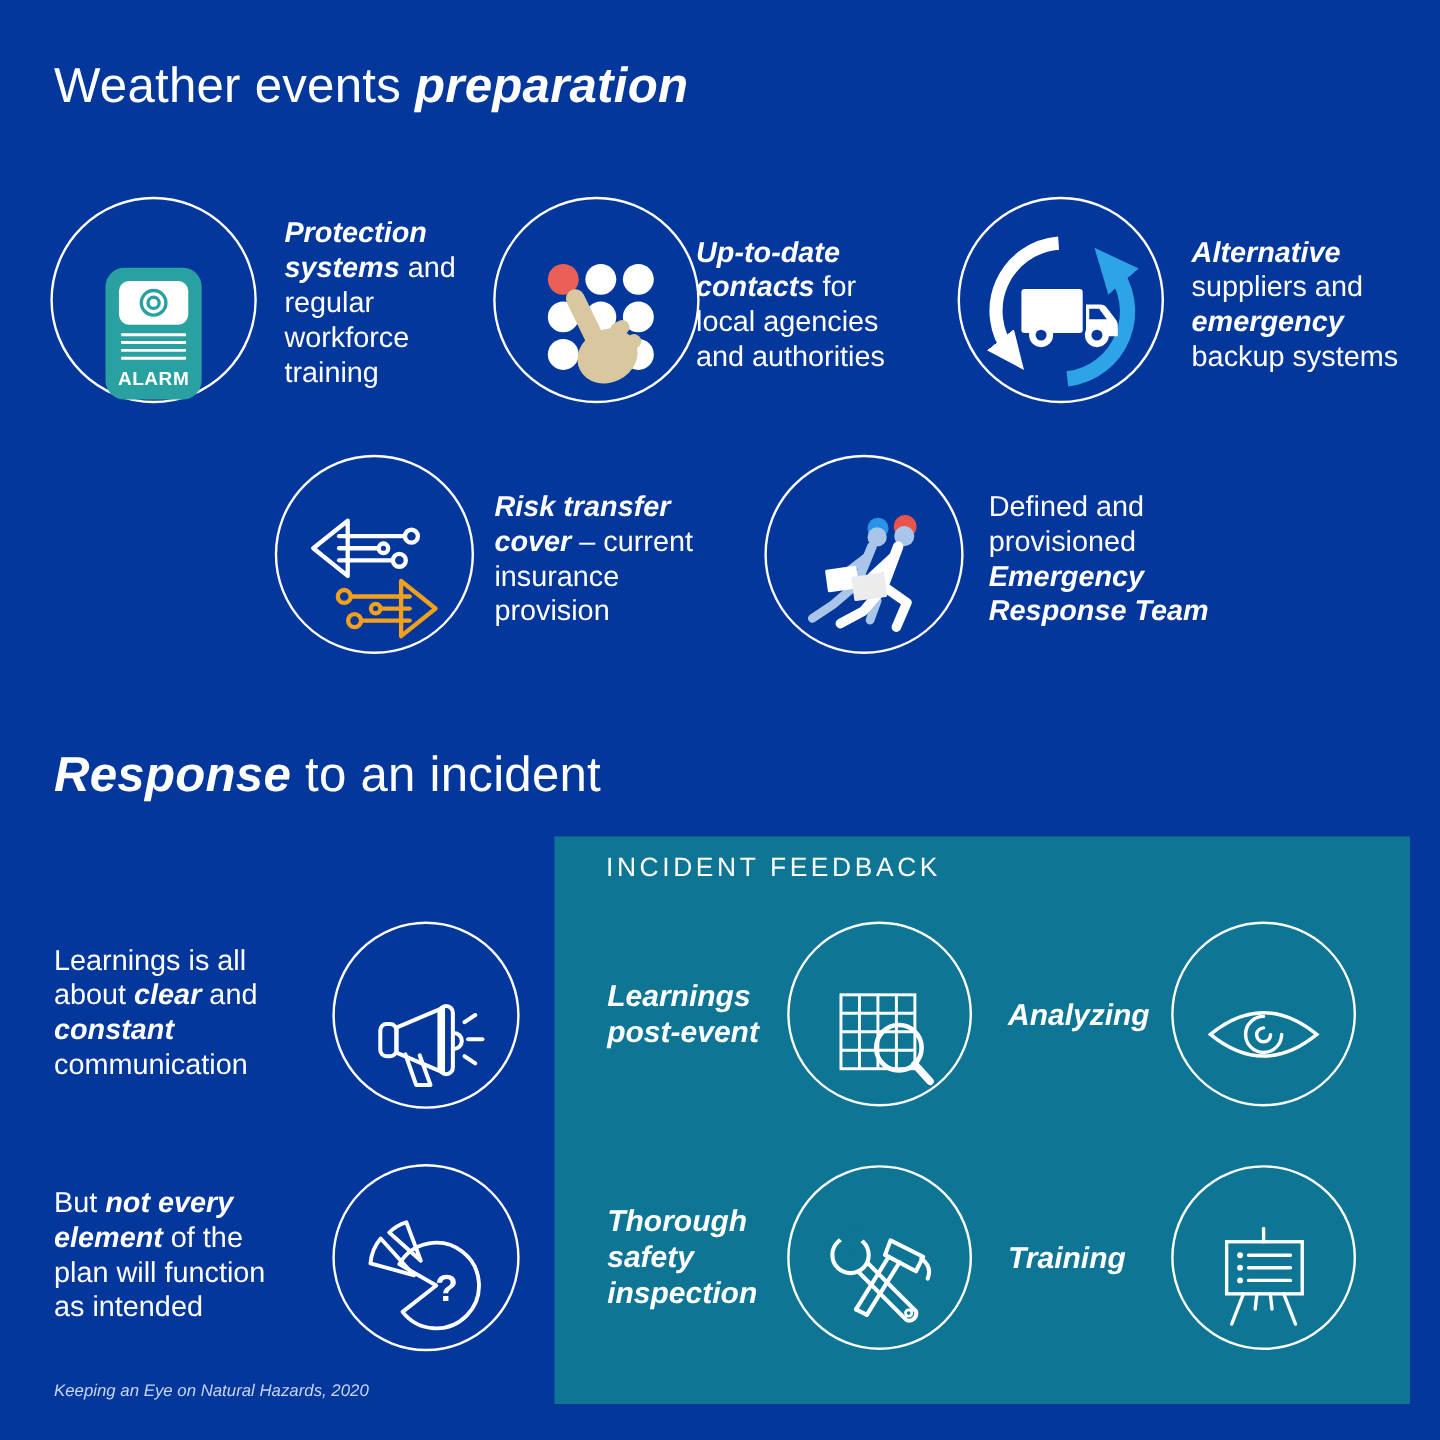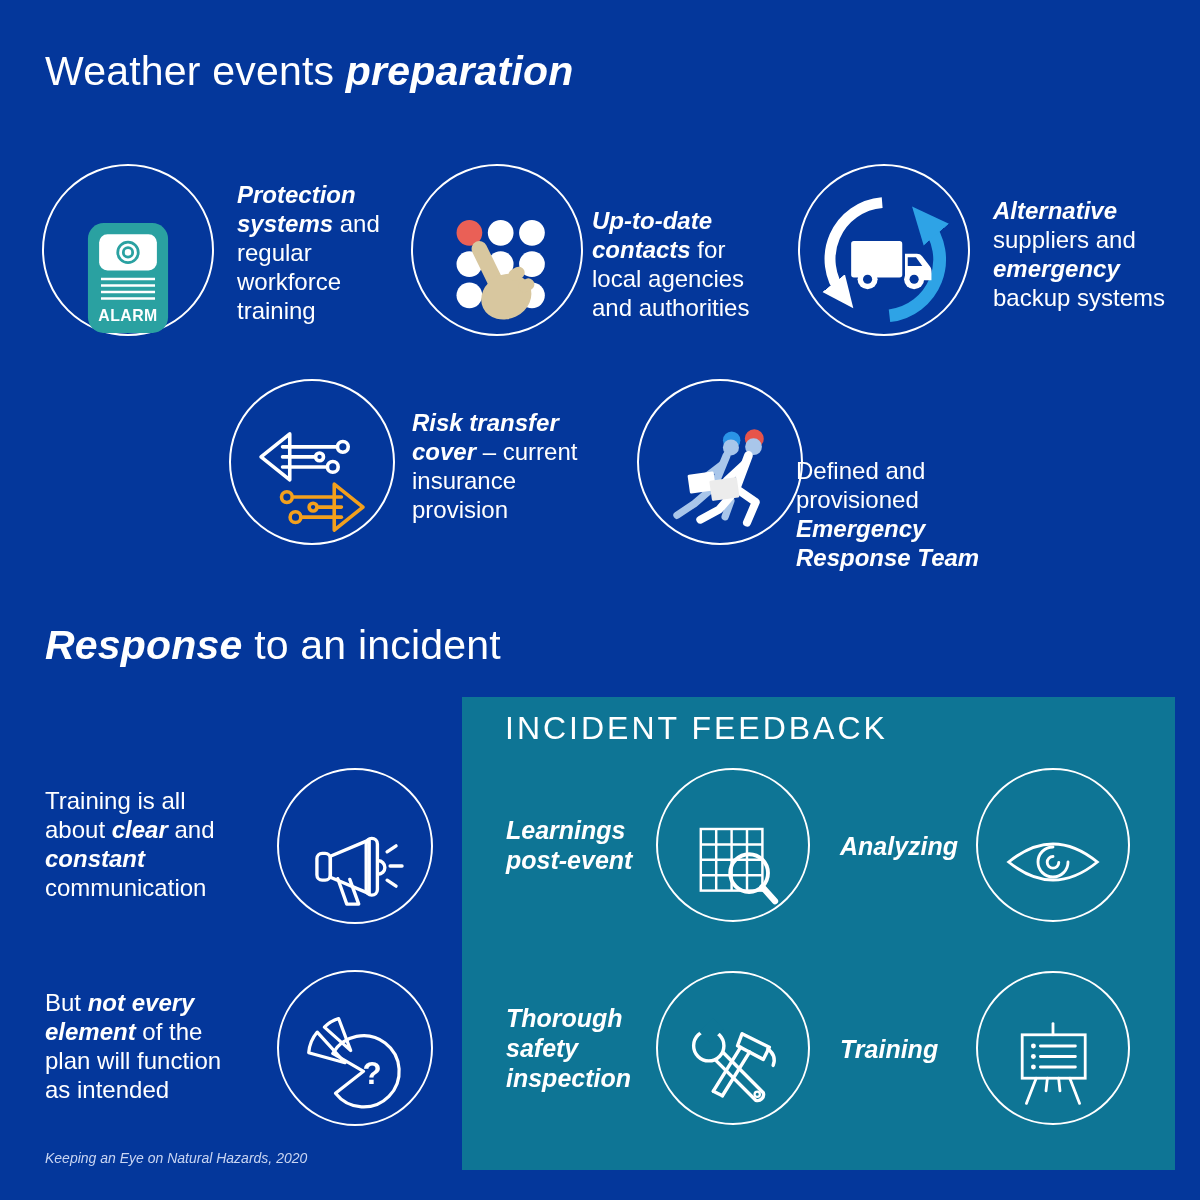--- a/index.html
+++ b/index.html
@@ -40,21 +40,21 @@
   }
   .panel{
     position:absolute;
     left:462px;top:697px;
     width:713px;height:473px;
     background:#0E7595;
   }
   .panel-h{
     position:absolute;
     left:43px;top:13px;
-    font-size:32px;
+    font-size:22px;
     font-weight:400;
     letter-spacing:3px;
     color:#fff;
     white-space:nowrap;
   }
   .fb-label{
     position:absolute;
     font-size:25px;
     line-height:30px;
     font-weight:700;font-style:italic;
@@ -111,21 +111,21 @@
         <circle cx="113" cy="108" r="14" fill="#fff"></circle>
         <g fill="#D8C79F" transform="rotate(-26 78 104)">
           <rect x="70" y="44" width="17" height="66" rx="8.5"></rect>
           <ellipse cx="82" cy="112" rx="28" ry="24"></ellipse>
           <rect x="94" y="88" width="18" height="13" rx="6.5"></rect>
           <rect x="98" y="104" width="18" height="13" rx="6.5"></rect>
         </g>
       </svg>
     </span>
   </div>
-  <div class="txt" style="left:592px;top:196px;width:168px;margin-top:10px;">
+  <div class="txt" style="left:580px;top:196px;width:168px;">
     <span class="bi">Up-to-date contacts</span><span> for local agencies and authorities</span>
   </div>
 
   <div class="circle" style="left:798px;top:164px;width:172px;height:172px;">
     <span>
       <svg width="146" height="146" viewBox="0 0 160 160">
         <defs>
           <marker id="mw" viewBox="0 0 10 10" refX="4" refY="5" markerWidth="3.1" markerHeight="3.1" orient="auto">
             <path d="M0,0.8 L9.4,5 L0,9.2 Z" fill="#fff"></path>
           </marker>
@@ -192,30 +192,30 @@
         <circle cx="132" cy="27" r="13" fill="#E6544A"></circle>
         <circle cx="131" cy="38" r="11.5" fill="#A9C6EA"></circle>
         <path d="M124,50 L106,98" stroke="#fff" stroke-width="12" stroke-linecap="round" fill="none"></path>
         <path d="M120,60 L94,84" stroke="#fff" stroke-width="10" stroke-linecap="round" fill="none"></path>
         <path d="M108,96 L134,114 L122,142" stroke="#fff" stroke-width="11" stroke-linecap="round" stroke-linejoin="round" fill="none"></path>
         <path d="M108,96 L84,124 L58,138" stroke="#fff" stroke-width="11" stroke-linecap="round" stroke-linejoin="round" fill="none"></path>
         <rect x="72" y="82" width="38" height="28" rx="2" fill="#ECECEC" transform="rotate(-8 91 96)"></rect>
       </svg>
     </span>
   </div>
-  <div class="txt" style="left:796px;top:408px;width:205px;margin-top:48px;">
+  <div class="txt" style="left:824px;top:408px;width:205px;">
     <span>Defined and provisioned </span><span class="bi">Emergency Response Team</span>
   </div>
 
   <div class="h" style="left:45px;top:622px;">
     <span class="bi">Response</span><span> to an incident</span>
   </div>
 
   <div class="txt" style="left:45px;top:786px;width:205px;">
-    <span>Training is all about </span><span class="bi">clear</span><span> and </span><span class="bi">constant</span><span> communication</span>
+    <span>Learnings is all about </span><span class="bi">clear</span><span> and </span><span class="bi">constant</span><span> communication</span>
   </div>
 
   <div class="circle" style="left:277px;top:768px;width:156px;height:156px;">
     <span>
       <svg width="112" height="112" viewBox="0 0 150 150">
         <g stroke="#fff" stroke-width="4.5" fill="none" stroke-linejoin="round" stroke-linecap="round">
           <rect x="24" y="58" width="18" height="36" rx="7"></rect>
           <path d="M42,62 L94,40 L94,112 L42,90 Z"></path>
           <rect x="90" y="38" width="15" height="76" rx="7.5"></rect>
           <path d="M106,68 a9,9 0 0 1 0,18"></path>

